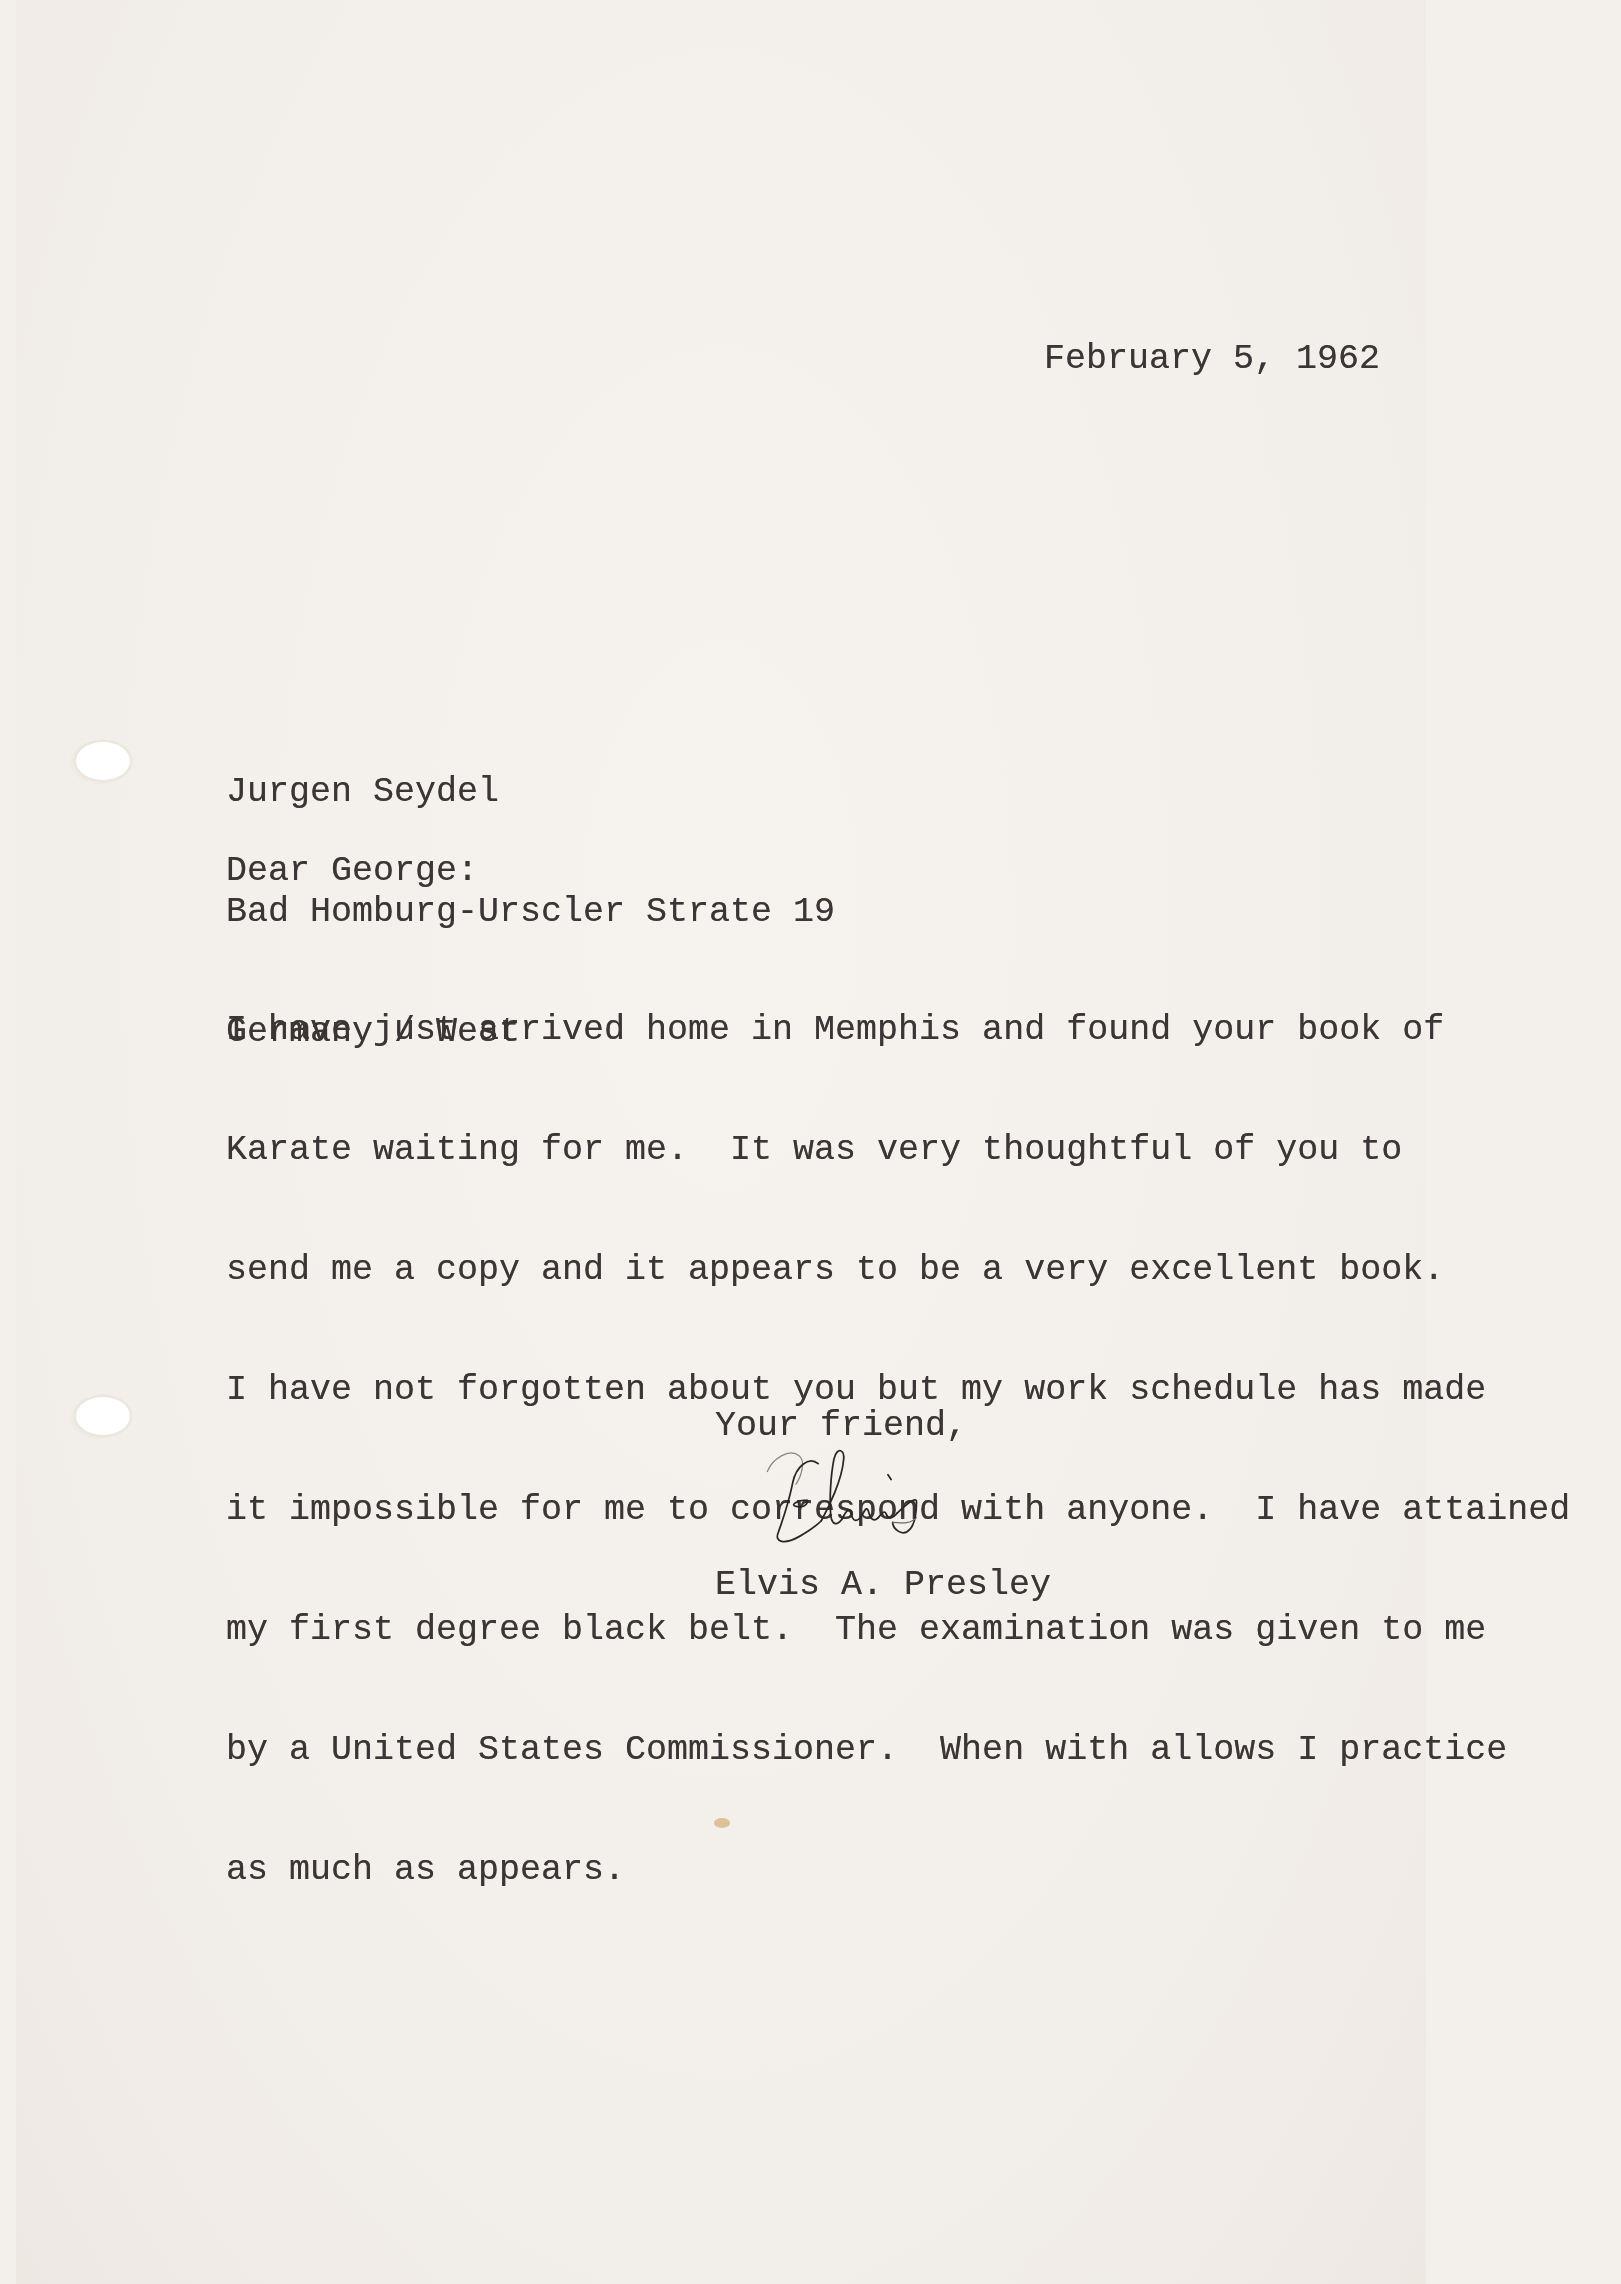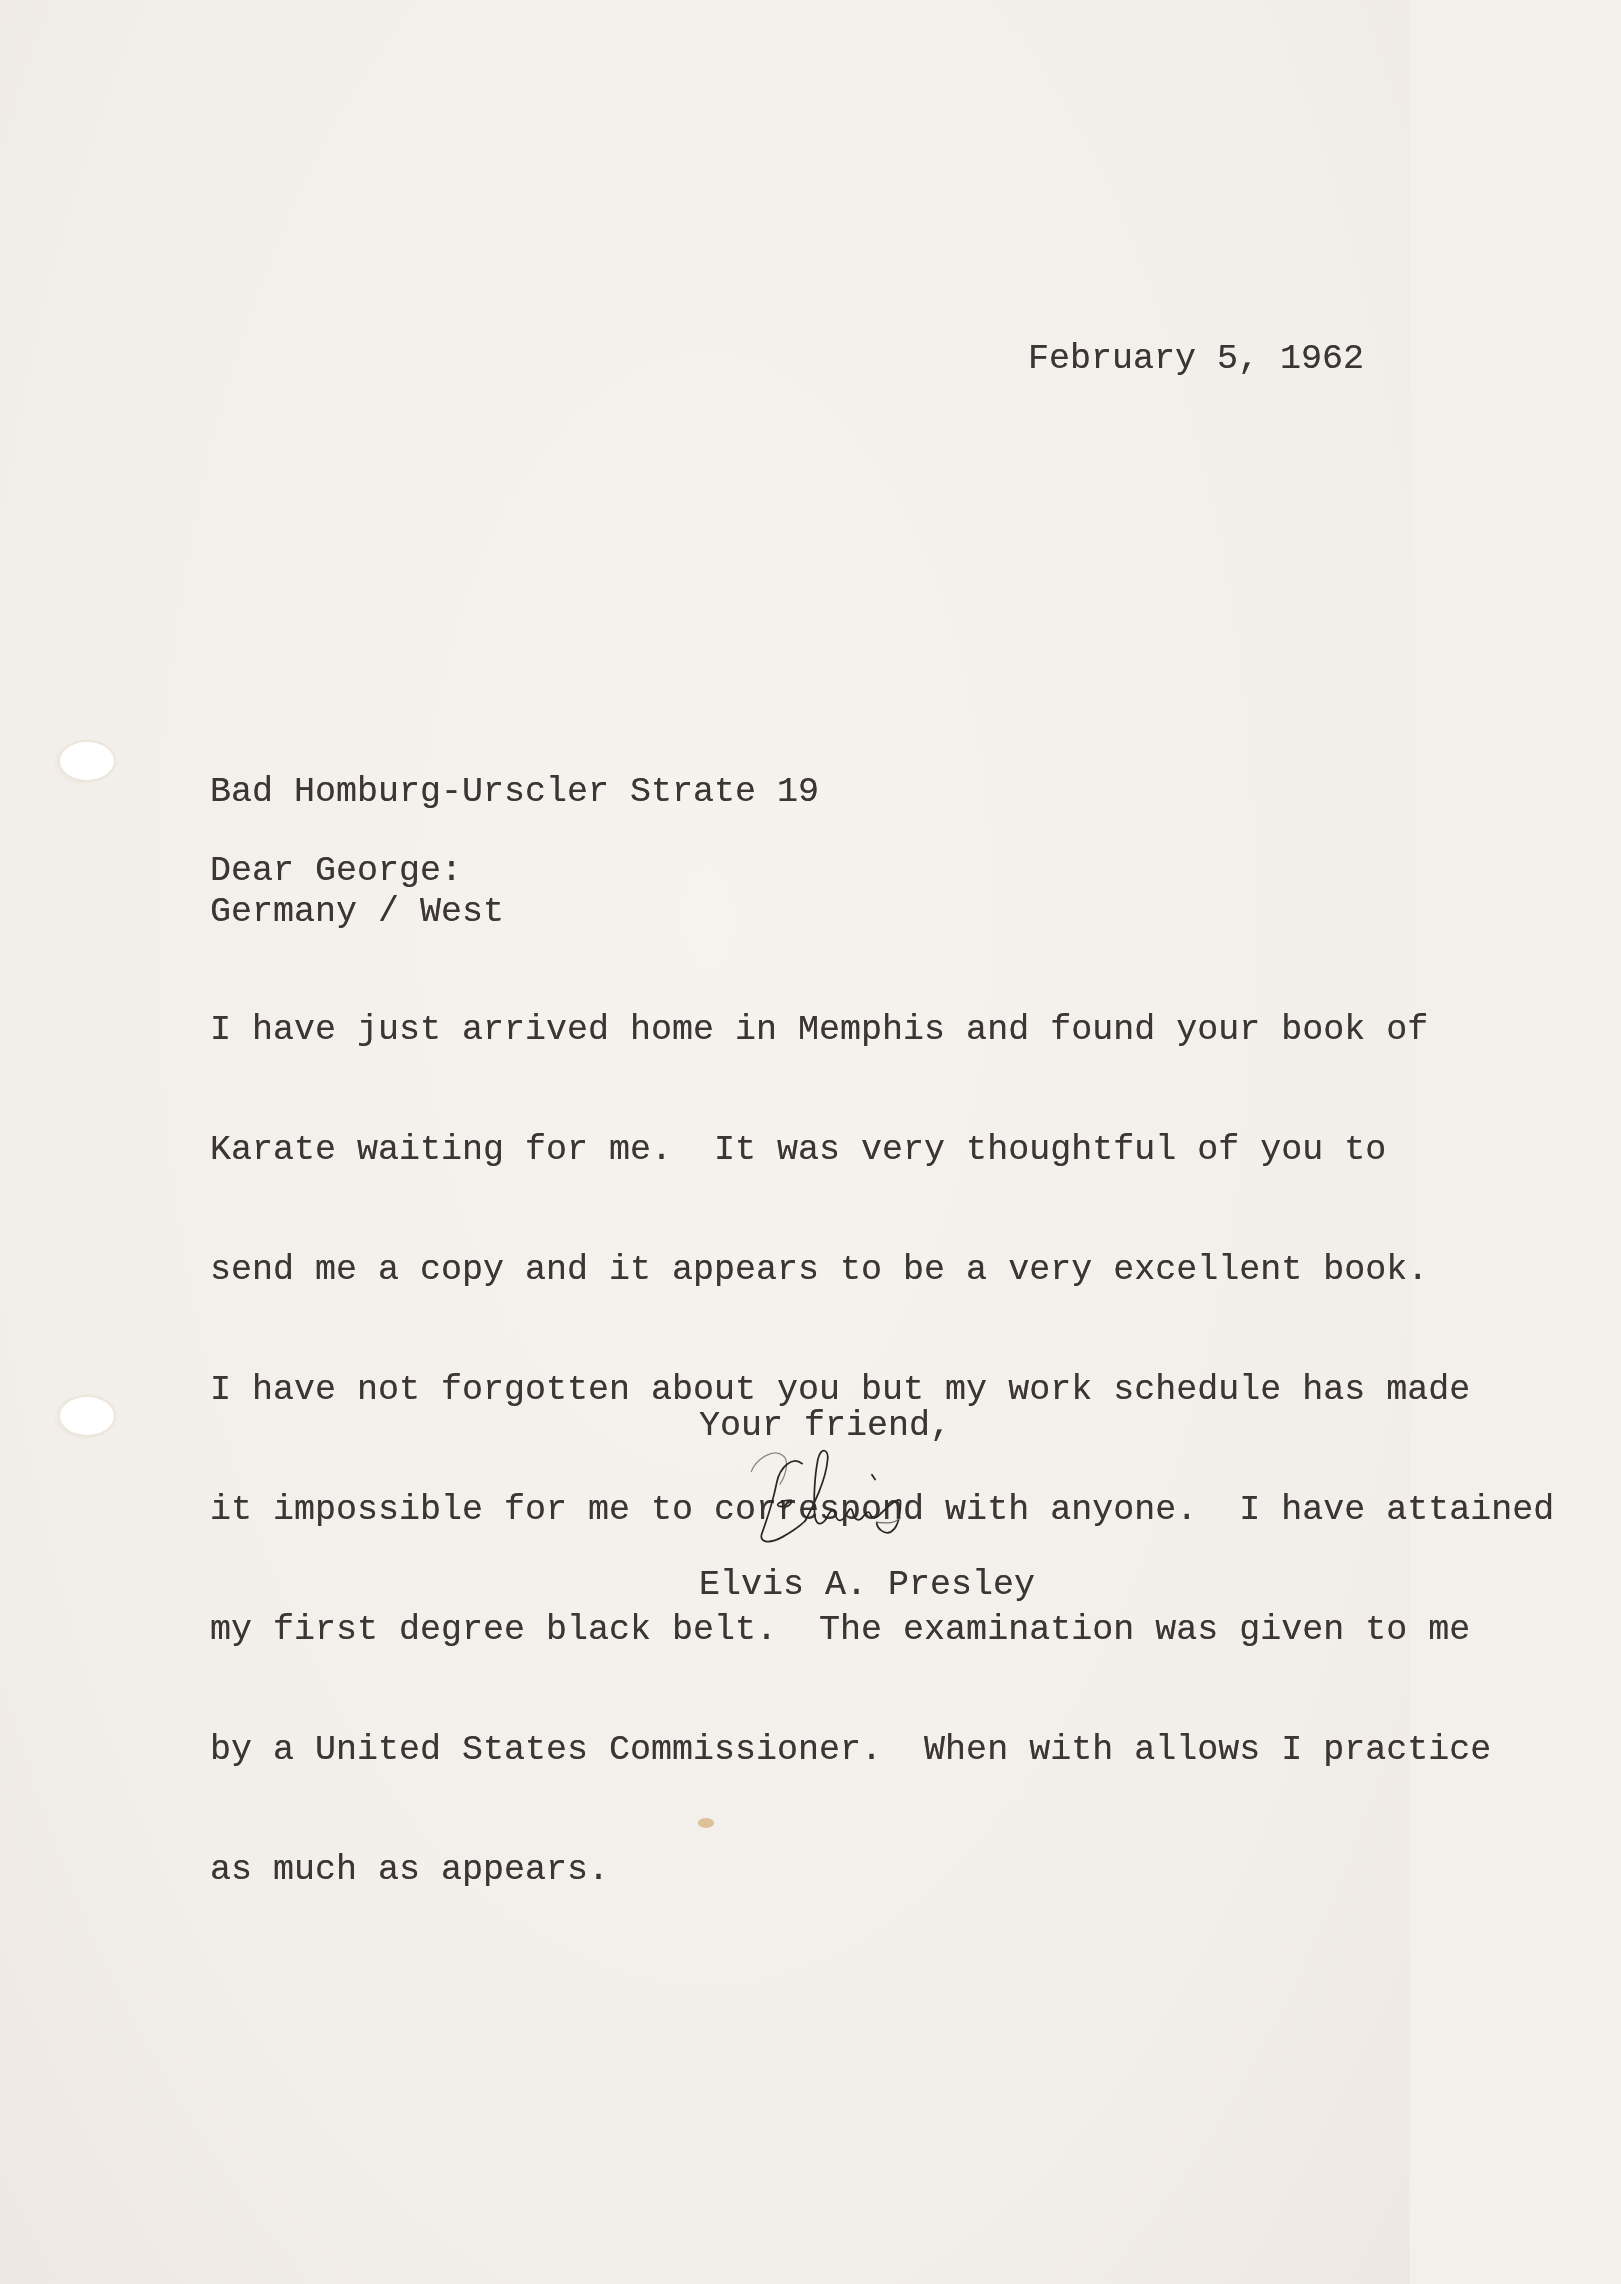--- a/index.html
+++ b/index.html
@@ -7,21 +7,21 @@
       width: 1622px;
       height: 2284px;
       background: #f3efeb;
       position: relative;
       overflow: hidden;
       font-family: "Liberation Mono", "DejaVu Sans Mono", monospace;
       color: #3a3434;
     }
     .paper {
       position: absolute;
-      left: 0; top: 0;
+      left: 16px; top: 0;
       width: 1410px; height: 2284px;
       background: radial-gradient(ellipse at 50% 40%, #f6f3ef 0%, #f2eee9 70%, #ede8e2 100%);
     }
     .typed {
       position: absolute;
       font-size: 35px;
       line-height: 40px;
       white-space: pre;
       letter-spacing: 0;
       color: #3b3535;
@@ -53,20 +53,21 @@
 
 <div class="paper">
 
   <div class="hole" style="left:60px; top:742px;"></div>
   <div class="hole" style="left:60px; top:1397px;"></div>
   <div class="spot" style="left:698px; top:1818px;"></div>
 
   <div class="typed" style="left:1028px; top:339px;">February 5, 1962</div>
 
   <div class="typed" style="left:210px; top:692px;">
+    <span class="line">Jurgen Seydel</span>
     <span class="line">Bad Homburg-Urscler Strate 19</span>
     <span class="line">Germany / West</span>
   </div>
 
   <div class="typed" style="left:210px; top:851px;">Dear George:</div>
 
   <div class="typed" style="left:210px; top:930px;">
     <span class="line">I have just arrived home in Memphis and found your book of</span>
     <span class="line">Karate waiting for me.  It was very thoughtful of you to</span>
     <span class="line">send me a copy and it appears to be a very excellent book.</span>

